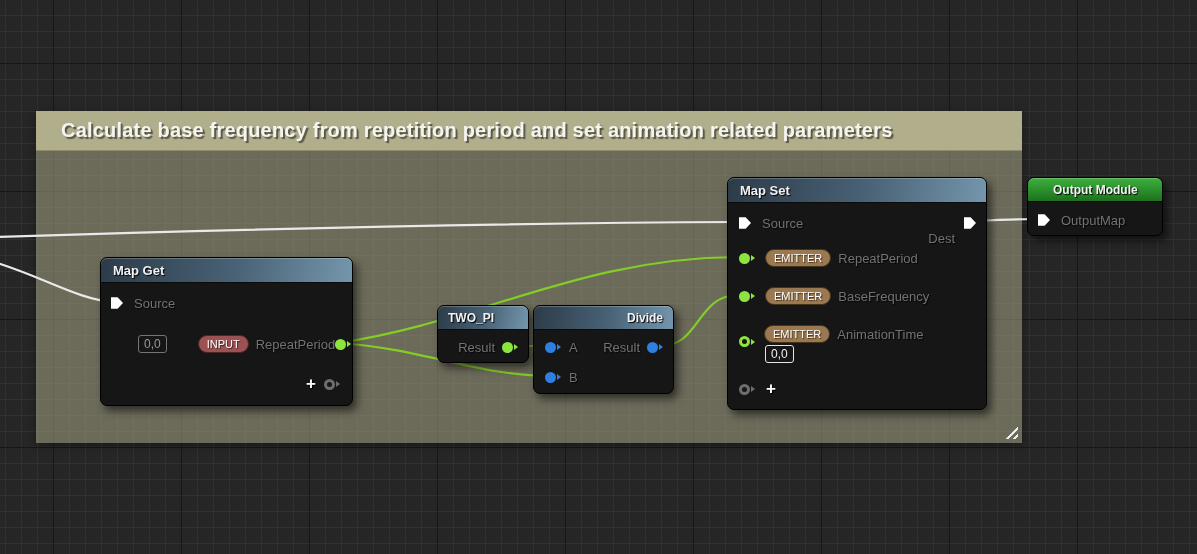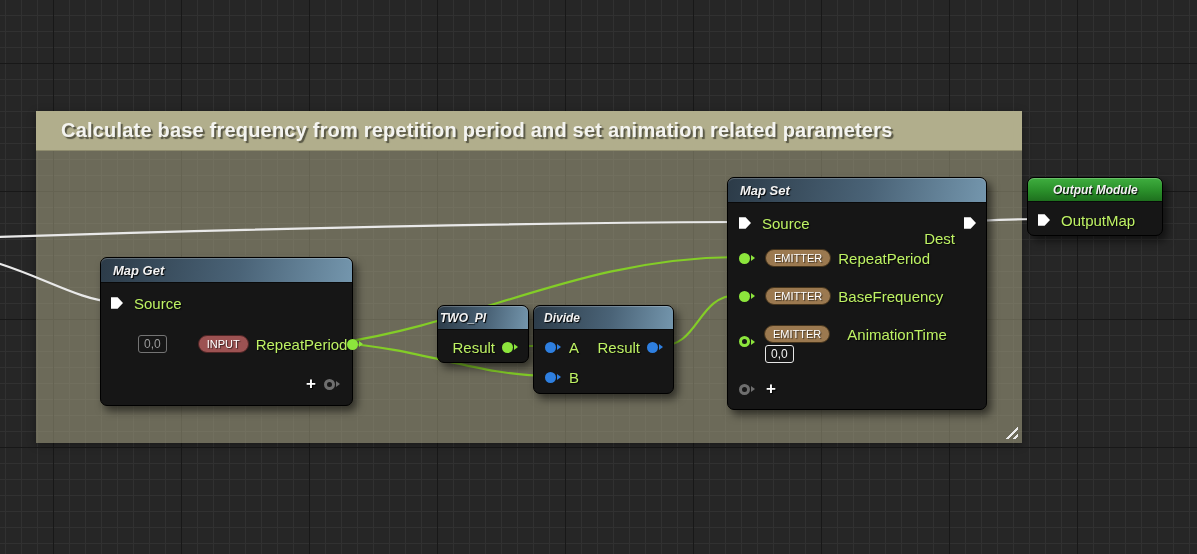--- a/index.html
+++ b/index.html
@@ -54,24 +54,24 @@
   }
   .node-header {
     border-radius:6px 6px 0 0; border-bottom:1px solid #0a0a0a;
     display:flex; align-items:center; padding:0 12px;
     box-shadow:inset 0 1px 0 rgba(255,255,255,0.22);
   }
   .hdr-blue  { background:linear-gradient(100deg, #2c3b48 0%, #4a6377 55%, #7496ad 100%); }
   .hdr-green { background:linear-gradient(180deg, #3fae3f 0%, #2a8f2a 55%, #1e701e 100%); }
   .node-title {
     font-size:13px; font-weight:bold; color:#f2f2f2;
-    text-shadow:1px 1px 1px #000; white-space:nowrap;font-style:italic;
+    text-shadow:1px 1px 1px #000; white-space:nowrap;
   }
   .row { position:absolute; height:22px; display:flex; align-items:center; }
-  .plabel { font-size:15px; color:#bef264; text-shadow:1px 1px 1px rgba(0,0,0,0.8); white-space:nowrap; }
+  .plabel { font-size:13px; color:#737373; text-shadow:1px 1px 1px rgba(0,0,0,0.8); white-space:nowrap; }
 
   
   .exec {
     width:12px; height:13px; background:#fff;
     clip-path:polygon(0 6%, 55% 6%, 100% 50%, 55% 94%, 0 94%);
   }
   .pin { display:flex; align-items:center; }
   .dot { width:11px; height:11px; border-radius:50%; }
   .dot.green { background:#8ce53c; }
   .dot.blue  { background:#2e7fe0; }
@@ -142,34 +142,34 @@
     <div class="row" style="right:12px; bottom:10px;">
       <span class="plus">+</span>
       <span class="pin" style="margin-left:8px;">
         <span class="dot hgrey"></span>
           <span class="tri grey"></span>
       </span>
     </div>
   </div>
 
   <div class="node" style="left:437px; top:305px; width:92px; height:58px;">
-    <div class="node-header hdr-blue" style="height:24px; padding:0 2px;">
+    <div class="node-header hdr-blue" style="height:24px; padding:0 10px;">
       <span class="node-title" style="font-size:12px;">TWO_PI</span>
     </div>
     <div class="row" style="right:10px; top:30px;">
       <span class="plabel">Result</span>
       <span class="pin" style="margin-left:7px;">
         <span class="dot green"></span>
           <span class="tri green"></span>
       </span>
     </div>
   </div>
 
   <div class="node" style="left:533px; top:305px; width:141px; height:89px;">
-    <div class="node-header hdr-blue" style="height:24px; padding:0 10px;">
+    <div class="node-header hdr-blue" style="height:24px; padding:0 10px;justify-content:flex-end;">
       <span class="node-title" style="font-size:12px;">Divide</span>
     </div>
     <div class="row" style="left:11px; top:30px; right:10px;">
       <span class="pin">
         <span class="dot blue"></span>
           <span class="tri blue"></span>
       </span>
       <span class="plabel" style="margin-left:8px;">A</span>
       <span class="plabel" style="margin-left:auto;">Result</span>
       <span class="pin" style="margin-left:7px;">
@@ -207,21 +207,21 @@
     <div class="row" style="left:11px; top:107px;">
       <span class="pin">
         <span class="dot green"></span>
           <span class="tri green"></span>
       </span>
       <span class="badge emitter" style="margin-left:10px;">EMITTER</span>
       <span class="plabel" style="margin-left:7px;">BaseFrequency</span>
     </div>
     <div class="row" style="left:36px; top:145px;">
       <span class="badge emitter">EMITTER</span>
-      <span class="plabel" style="margin-left:17px;text-align:right;">AnimationTime</span>
+      <span class="plabel" style="margin-left:7px;text-align:right;">AnimationTime</span>
     </div>
     <span class="pin" style="position:absolute; left:11px; top:158px;">
       <span class="dot hgreen"></span>
         <span class="tri green"></span>
     </span>
     <span class="defbox white" style="position:absolute; left:37px; top:167px;">0,0</span>
     <div class="row" style="left:11px; top:200px;">
       <span class="pin">
         <span class="dot hgrey"></span>
           <span class="tri grey"></span>

